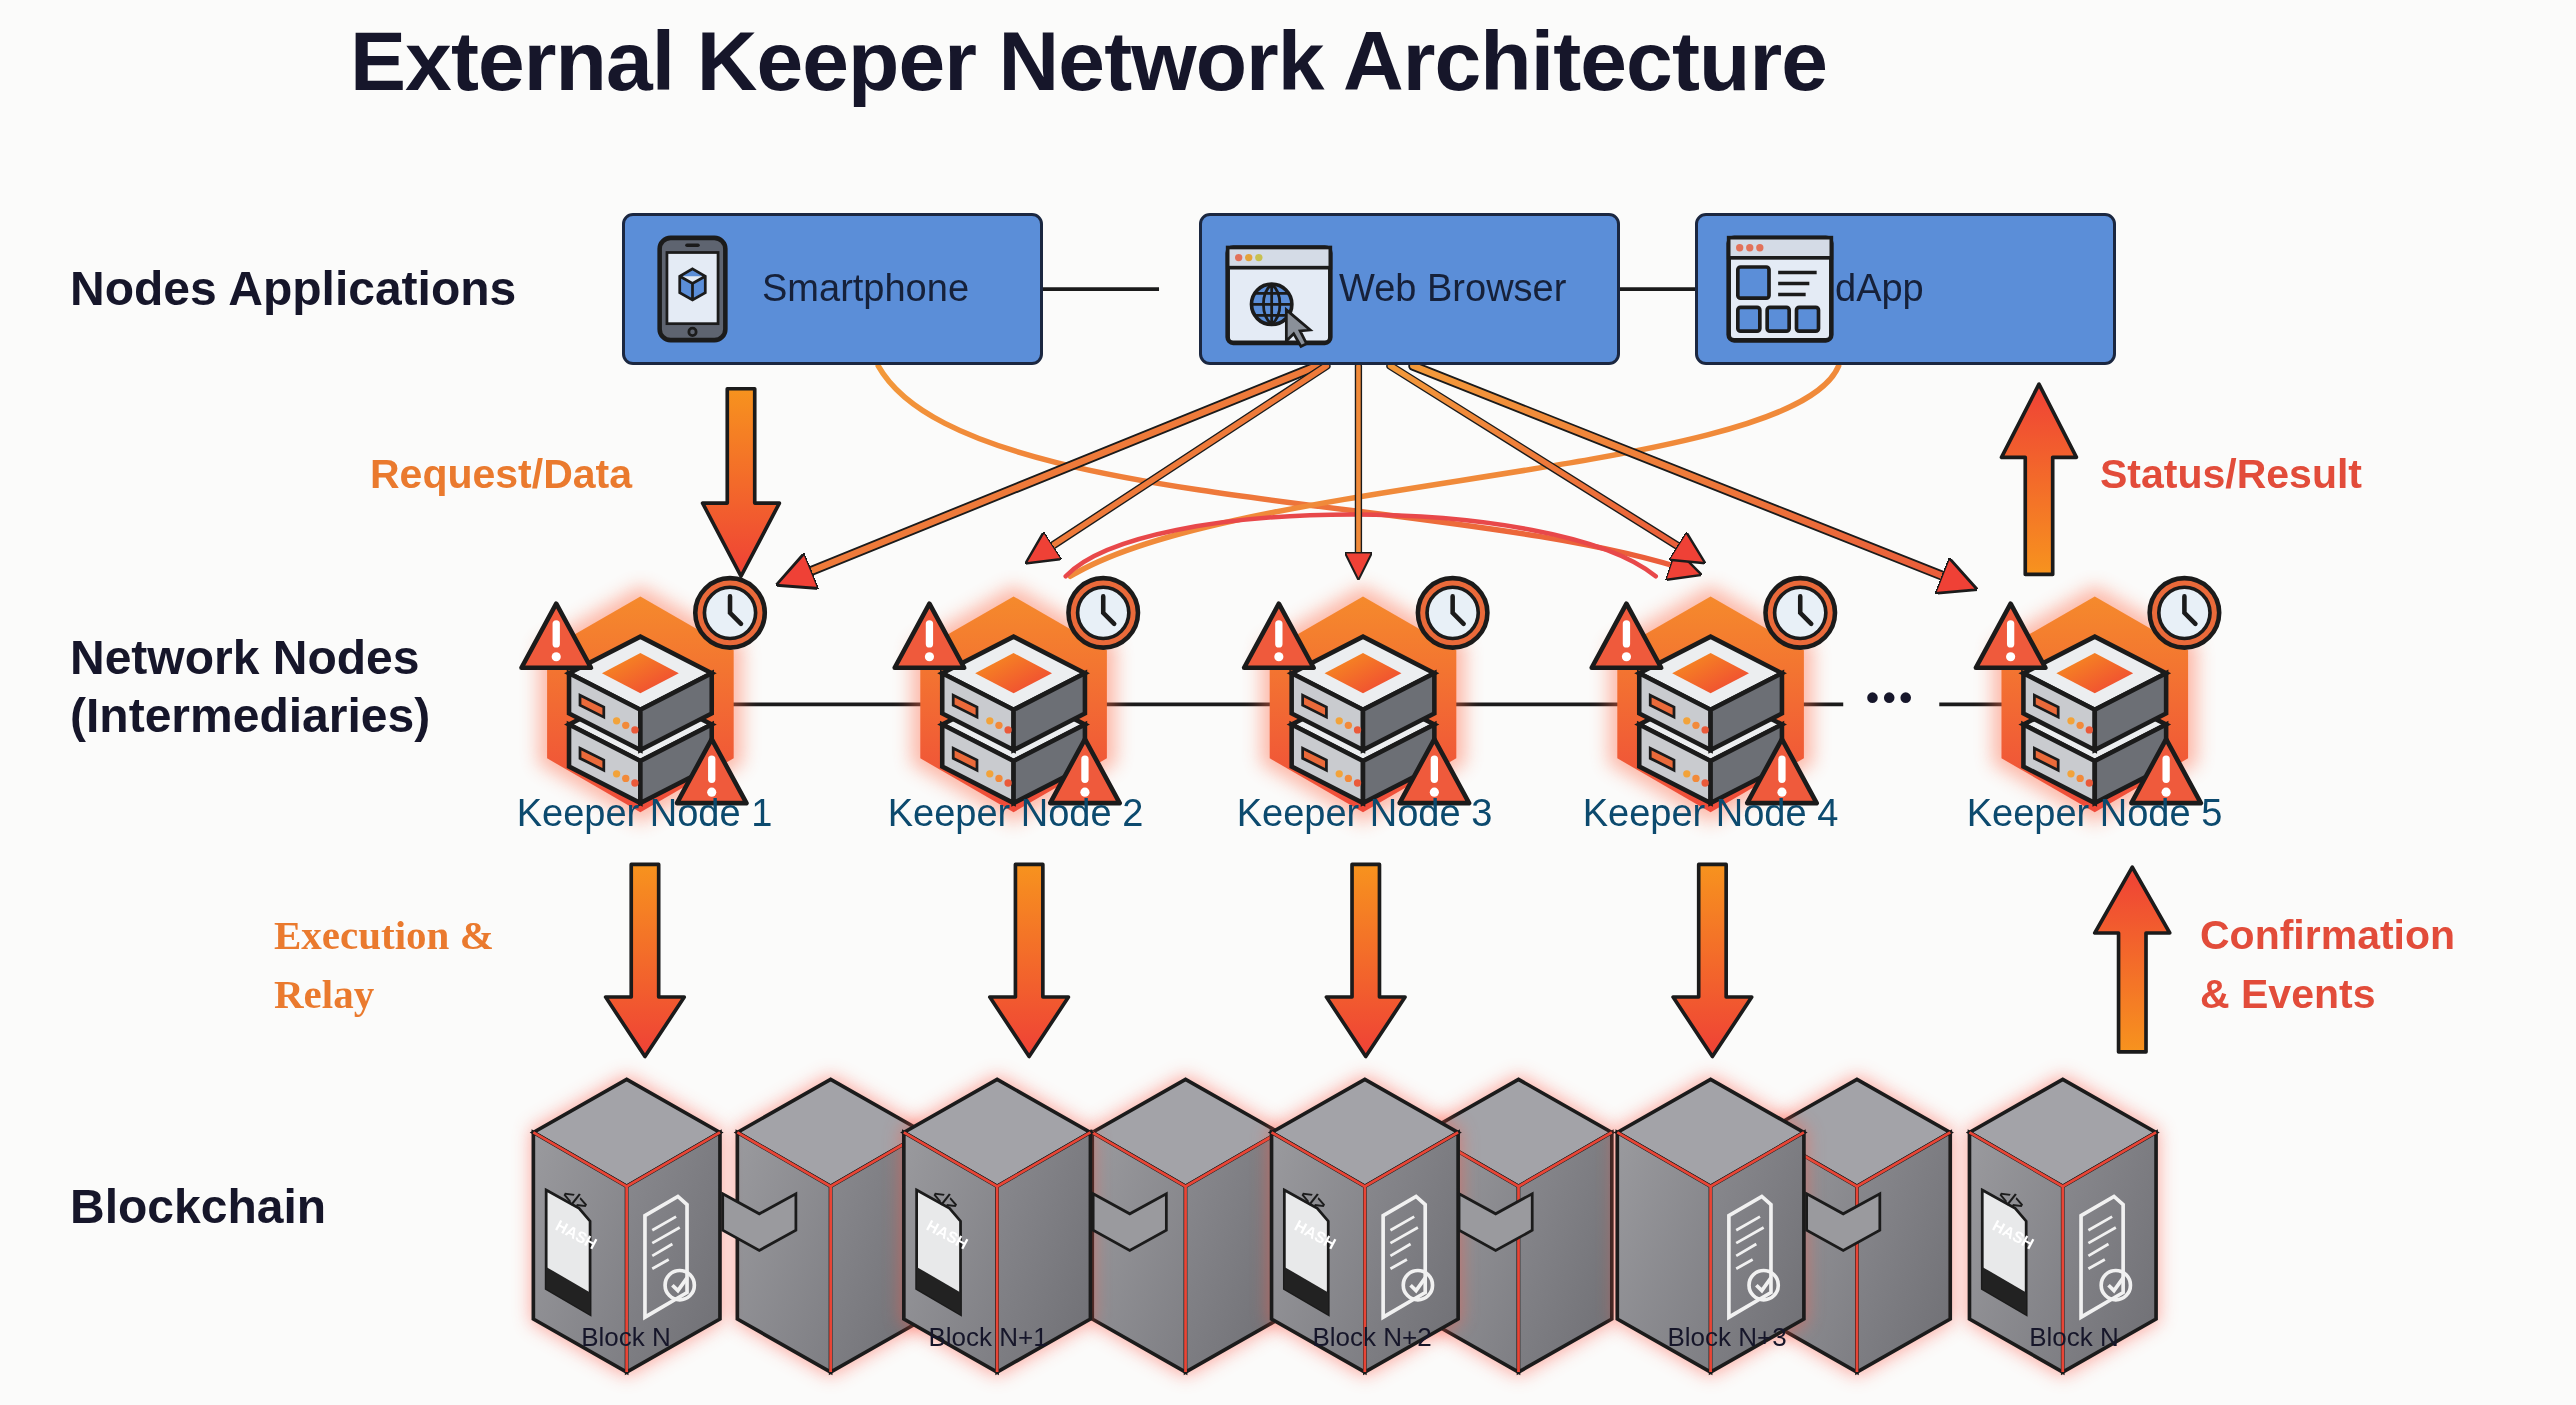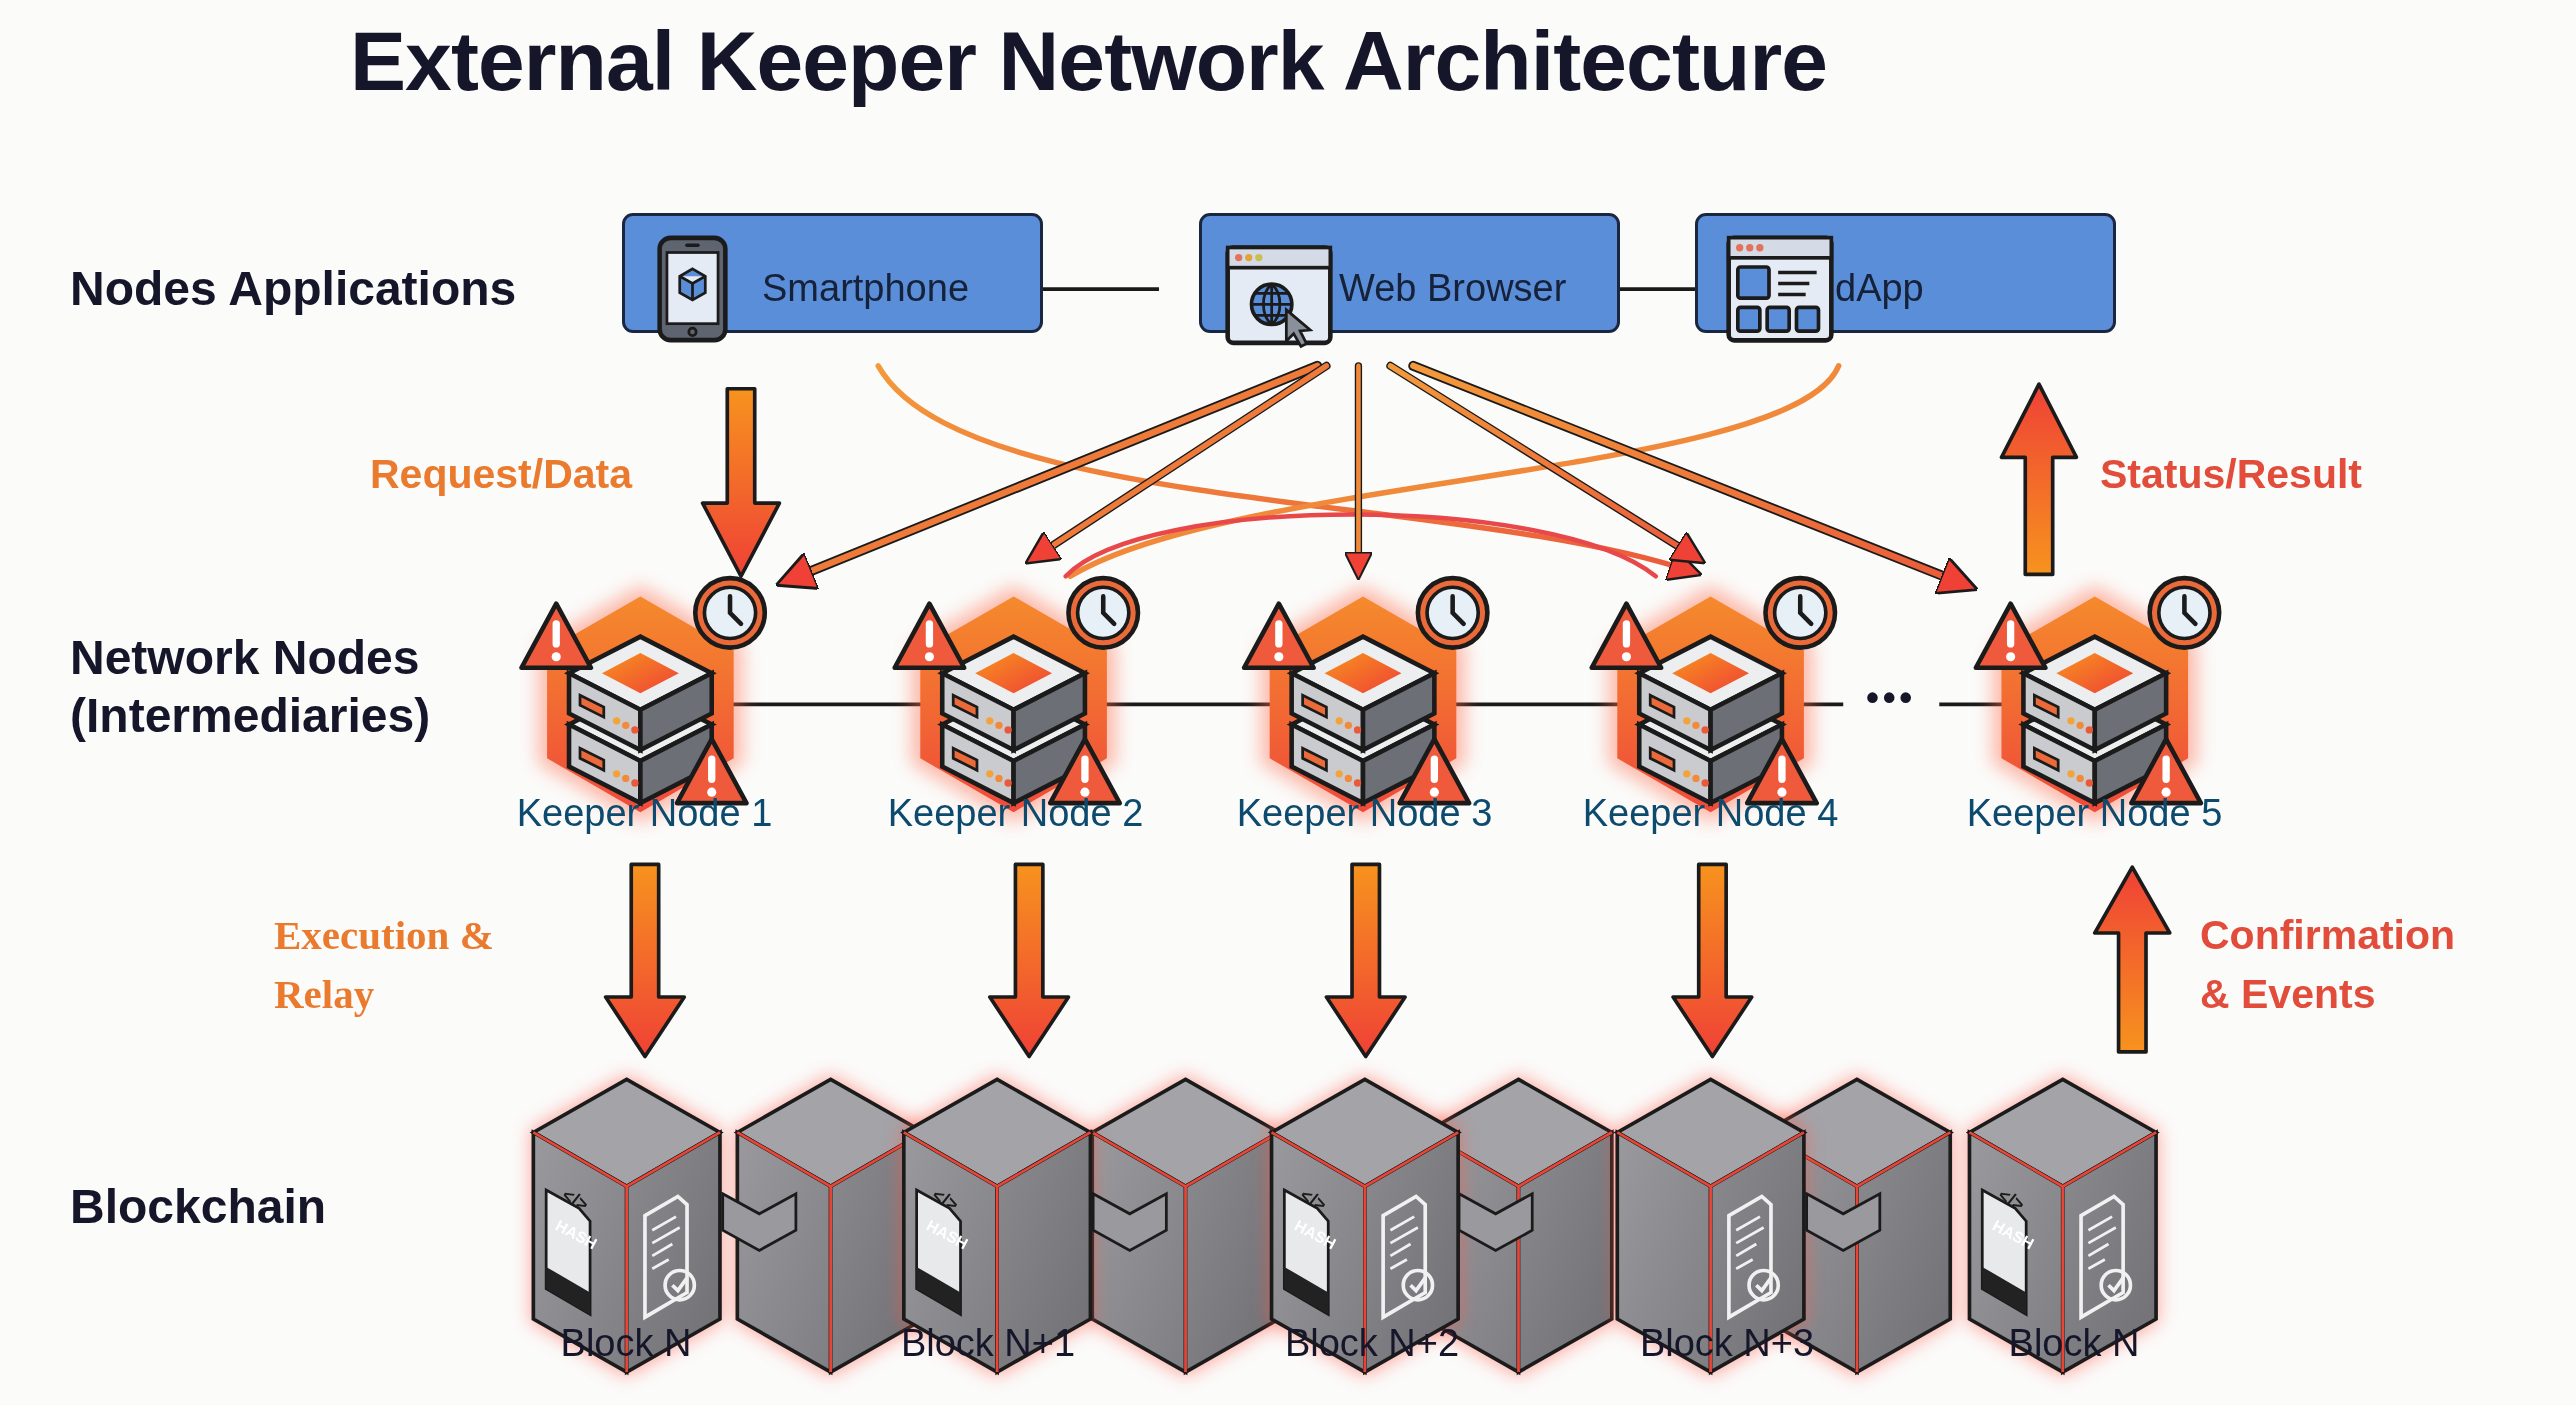--- a/index.html
+++ b/index.html
@@ -5,25 +5,25 @@
   html, body { margin:0; padding:0; }
   body { width:2576px; height:1405px; background:#fbfbfa; position:relative; overflow:hidden;
          font-family:"Liberation Sans", "DejaVu Sans", sans-serif; color:#16162a; }
   #diagram { position:absolute; left:0; top:0; }
   .title { position:absolute; left:0; width:2177px; top:12.8px; text-align:center;
            font-size:84px; font-weight:700; letter-spacing:-0.9px; color:#16162a; }
   .row-label { position:absolute; left:70px; font-size:48px; font-weight:700; line-height:58px; color:#16162a; }
   .flow-label { position:absolute; font-size:41px; font-weight:700; line-height:59px; }
   .flow-orange { color:#ea7a2e; }
   .flow-red { color:#e24c3a; }
-  .app-box { position:absolute; top:213px; height:120px; width:421px; background:#5b8ed8;
+  .app-box { position:absolute; top:213px; height:152px; width:421px; background:#5b8ed8;
              border:3.7px solid #1b2740; border-radius:11px; box-sizing:border-box;padding-left:43px; }
   .app-label { position:absolute; left:137px; top:0; line-height:145px; font-size:38px; color:#16213a; }
   .node-label { position:absolute; top:792px; width:311px; text-align:center; font-size:38px; color:#0c4a6e; }
-  .block-label { position:absolute; top:1322px; width:274px; text-align:center; font-size:38px; color:#16162a; }
+  .block-label { position:absolute; top:1322px; width:274px; text-align:center; font-size:26px; color:#16162a; }
 </style>
 </head>
 <body>
 
 <svg id="diagram" width="2576" height="1405" viewBox="0 0 2816 1536">
   <defs>
     <linearGradient id="gArrowDown" x1="0" y1="0" x2="0" y2="1">
       <stop offset="0" stop-color="#f7931e"></stop>
         <stop offset="1" stop-color="#ef4136"></stop>
     </linearGradient>

